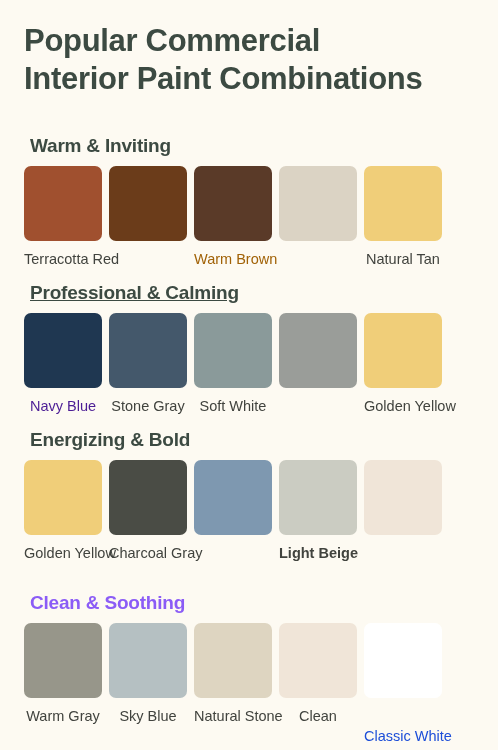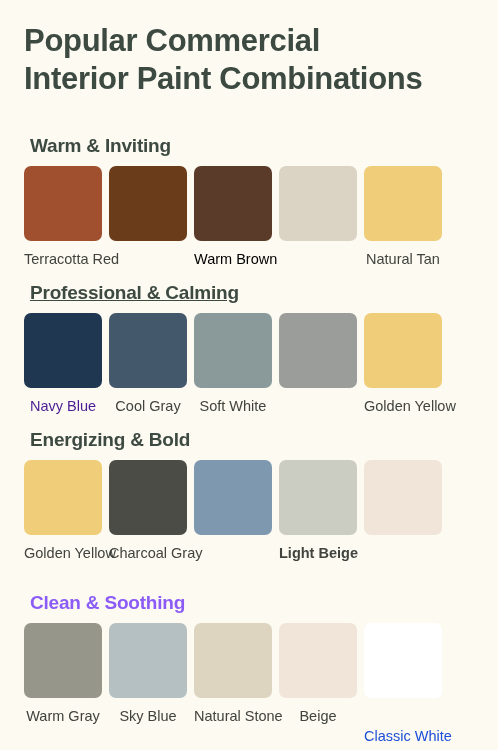--- a/index.html
+++ b/index.html
@@ -99,38 +99,38 @@
       <div class="swatch-row">
         <div class="swatch" style="background: rgb(160, 80, 47);"></div>
         <div class="swatch" style="background: rgb(107, 60, 26);"></div>
         <div class="swatch" style="background: rgb(90, 58, 40);"></div>
         <div class="swatch" style="background: rgb(219, 211, 196);"></div>
         <div class="swatch" style="background: rgb(240, 206, 121);"></div>
       </div>
       <div class="label-row">
         <div class="swatch-label" style="color: rgb(65, 67, 62);">Terracotta Red</div>
         <div class="swatch-label" style="color: rgb(65, 67, 62);"></div>
-        <div class="swatch-label" style="color: #000000;">Warm Brown</div>
+        <div class="swatch-label" style="color: #a16207;">Warm Brown</div>
         <div class="swatch-label" style="color: rgb(65, 67, 62);"></div>
         <div class="swatch-label" style="color: rgb(65, 67, 62);">Natural Tan</div>
       </div>
     </div>
 
     <div class="section">
       <div class="section-heading" style="color: rgb(60, 74, 66); text-decoration: underline;">Professional &amp; Calming</div>
       <div class="swatch-row">
         <div class="swatch" style="background: rgb(31, 55, 81);"></div>
         <div class="swatch" style="background: rgb(68, 88, 107);"></div>
         <div class="swatch" style="background: rgb(138, 154, 154);"></div>
         <div class="swatch" style="background: rgb(154, 157, 153);"></div>
         <div class="swatch" style="background: rgb(240, 206, 121);"></div>
       </div>
       <div class="label-row">
         <div class="swatch-label" style="color: #4c1d95;">Navy Blue</div>
-        <div class="swatch-label" style="color: rgb(65, 67, 62);">Cool Gray</div>
+        <div class="swatch-label" style="color: rgb(65, 67, 62);">Stone Gray</div>
         <div class="swatch-label" style="color: rgb(65, 67, 62);">Soft White</div>
         <div class="swatch-label" style="color: rgb(65, 67, 62);"></div>
         <div class="swatch-label" style="color: rgb(65, 67, 62);">Golden Yellow</div>
       </div>
     </div>
 
     <div class="section">
       <div class="section-heading" style="color: rgb(60, 74, 66);">Energizing &amp; Bold</div>
       <div class="swatch-row">
         <div class="swatch" style="background: rgb(240, 206, 121);"></div>
@@ -154,19 +154,19 @@
         <div class="swatch" style="background: rgb(151, 150, 138);"></div>
         <div class="swatch" style="background: rgb(181, 192, 194);"></div>
         <div class="swatch" style="background: rgb(222, 213, 193);"></div>
         <div class="swatch" style="background: rgb(240, 229, 216);"></div>
         <div class="swatch" style="background: rgb(255, 255, 255);"></div>
       </div>
       <div class="label-row">
         <div class="swatch-label" style="color: rgb(65, 67, 62);">Warm Gray</div>
         <div class="swatch-label" style="color: rgb(65, 67, 62);">Sky Blue</div>
         <div class="swatch-label" style="color: rgb(65, 67, 62);">Natural Stone</div>
-        <div class="swatch-label" style="color: rgb(65, 67, 62);">Beige</div>
+        <div class="swatch-label" style="color: rgb(65, 67, 62);">Clean</div>
         <div class="swatch-label" style="color: #1d4ed8; margin-top: 20px;">Classic White</div>
       </div>
     </div>
 
   </div>
 </div>
 
 </body></html>

